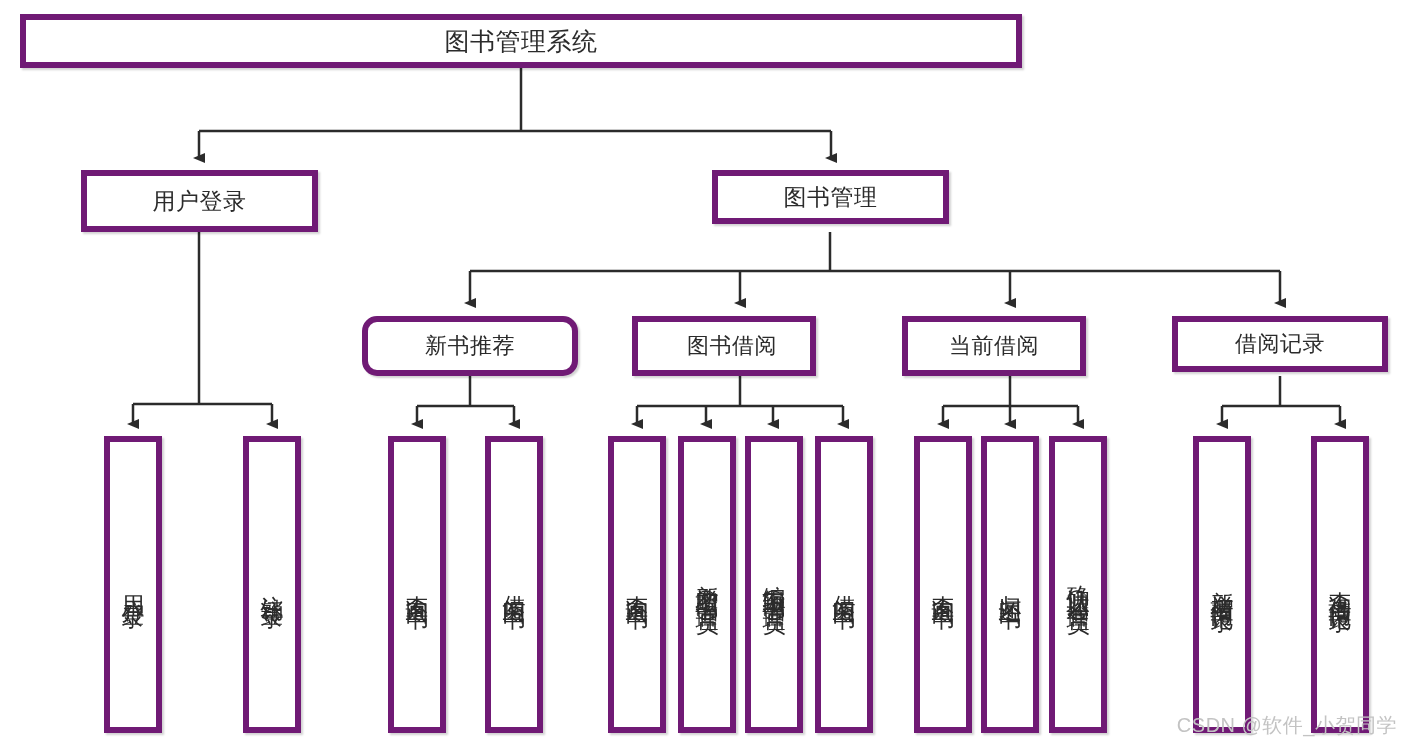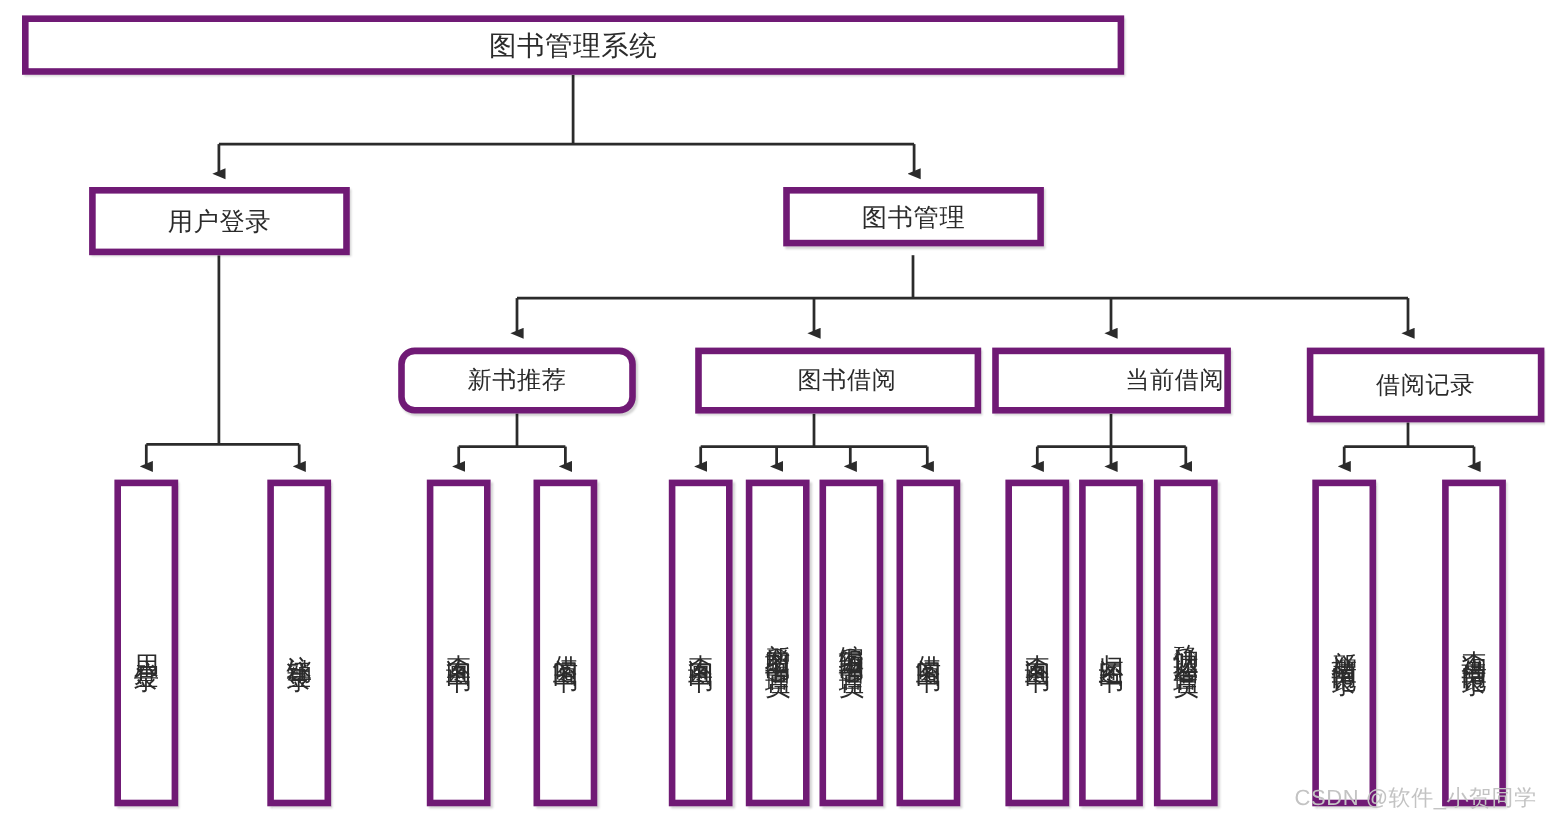--- a/index.html
+++ b/index.html
@@ -136,27 +136,27 @@
   <div class="node level2" style="left:81px; top:170px; width:237px; height:62px;">
     <span class="node-label">用户登录</span>
   </div>
   <div class="node level2" style="left:712px; top:170px; width:237px; height:54px;">
     <span class="node-label">图书管理</span>
   </div>
 
   <div class="node module" style="left:362px; top:316px; width:216px; height:60px;border-radius:15px;">
     <span class="node-label">新书推荐</span>
   </div>
-  <div class="node module" style="left:632px; top:316px; width:260px; height:60px;padding-left:16px;">
+  <div class="node module" style="left:632px; top:316px; width:184px; height:60px;padding-left:16px;">
     <span class="node-label">图书借阅</span>
   </div>
-  <div class="node module" style="left:902px; top:316px; width:217px; height:60px;justify-content:flex-end;">
+  <div class="node module" style="left:902px; top:316px; width:184px; height:60px;">
     <span class="node-label">当前借阅</span>
   </div>
-  <div class="node module" style="left:1172px; top:316px; width:216px; height:68px;margin-left:16px;">
+  <div class="node module" style="left:1172px; top:316px; width:216px; height:56px;">
     <span class="node-label">借阅记录</span>
   </div>
 
   <div class="node leaf" style="left:104px; top:436px; width:58px; height:297px;">
     <span class="node-label">用户登录</span>
   </div>
   <div class="node leaf" style="left:243px; top:436px; width:58px; height:297px;">
     <span class="node-label">注销登录</span>
   </div>
 

